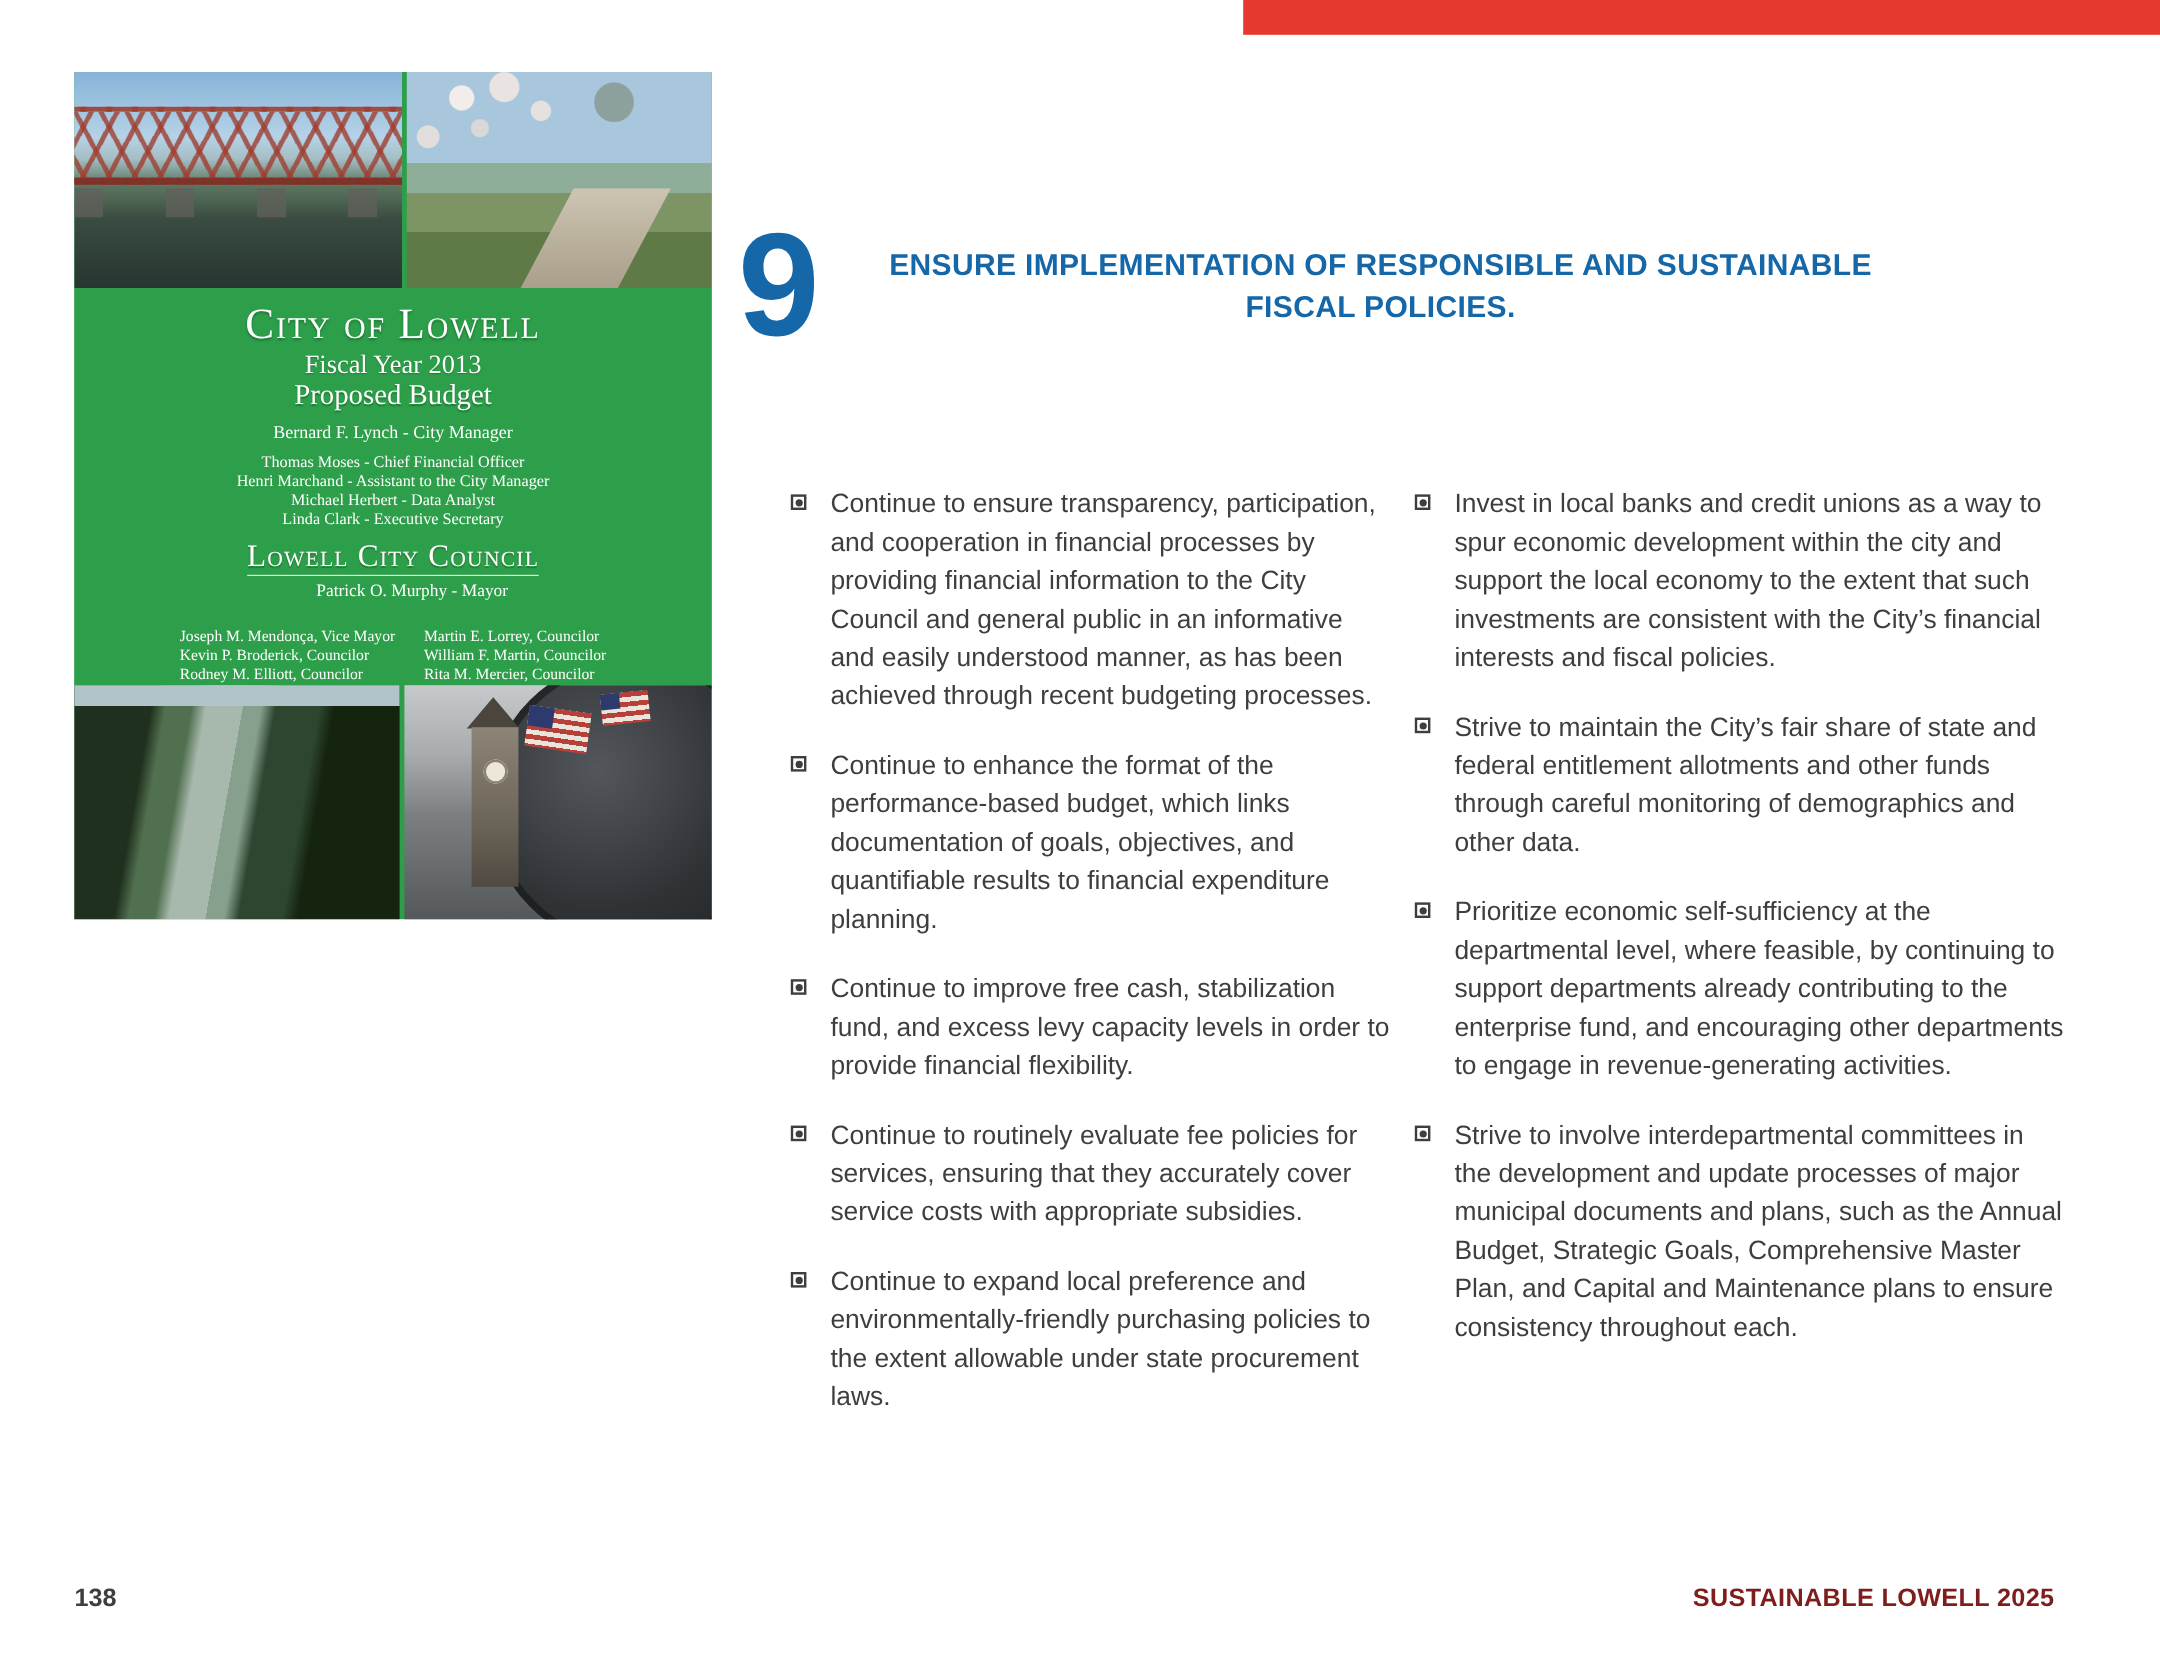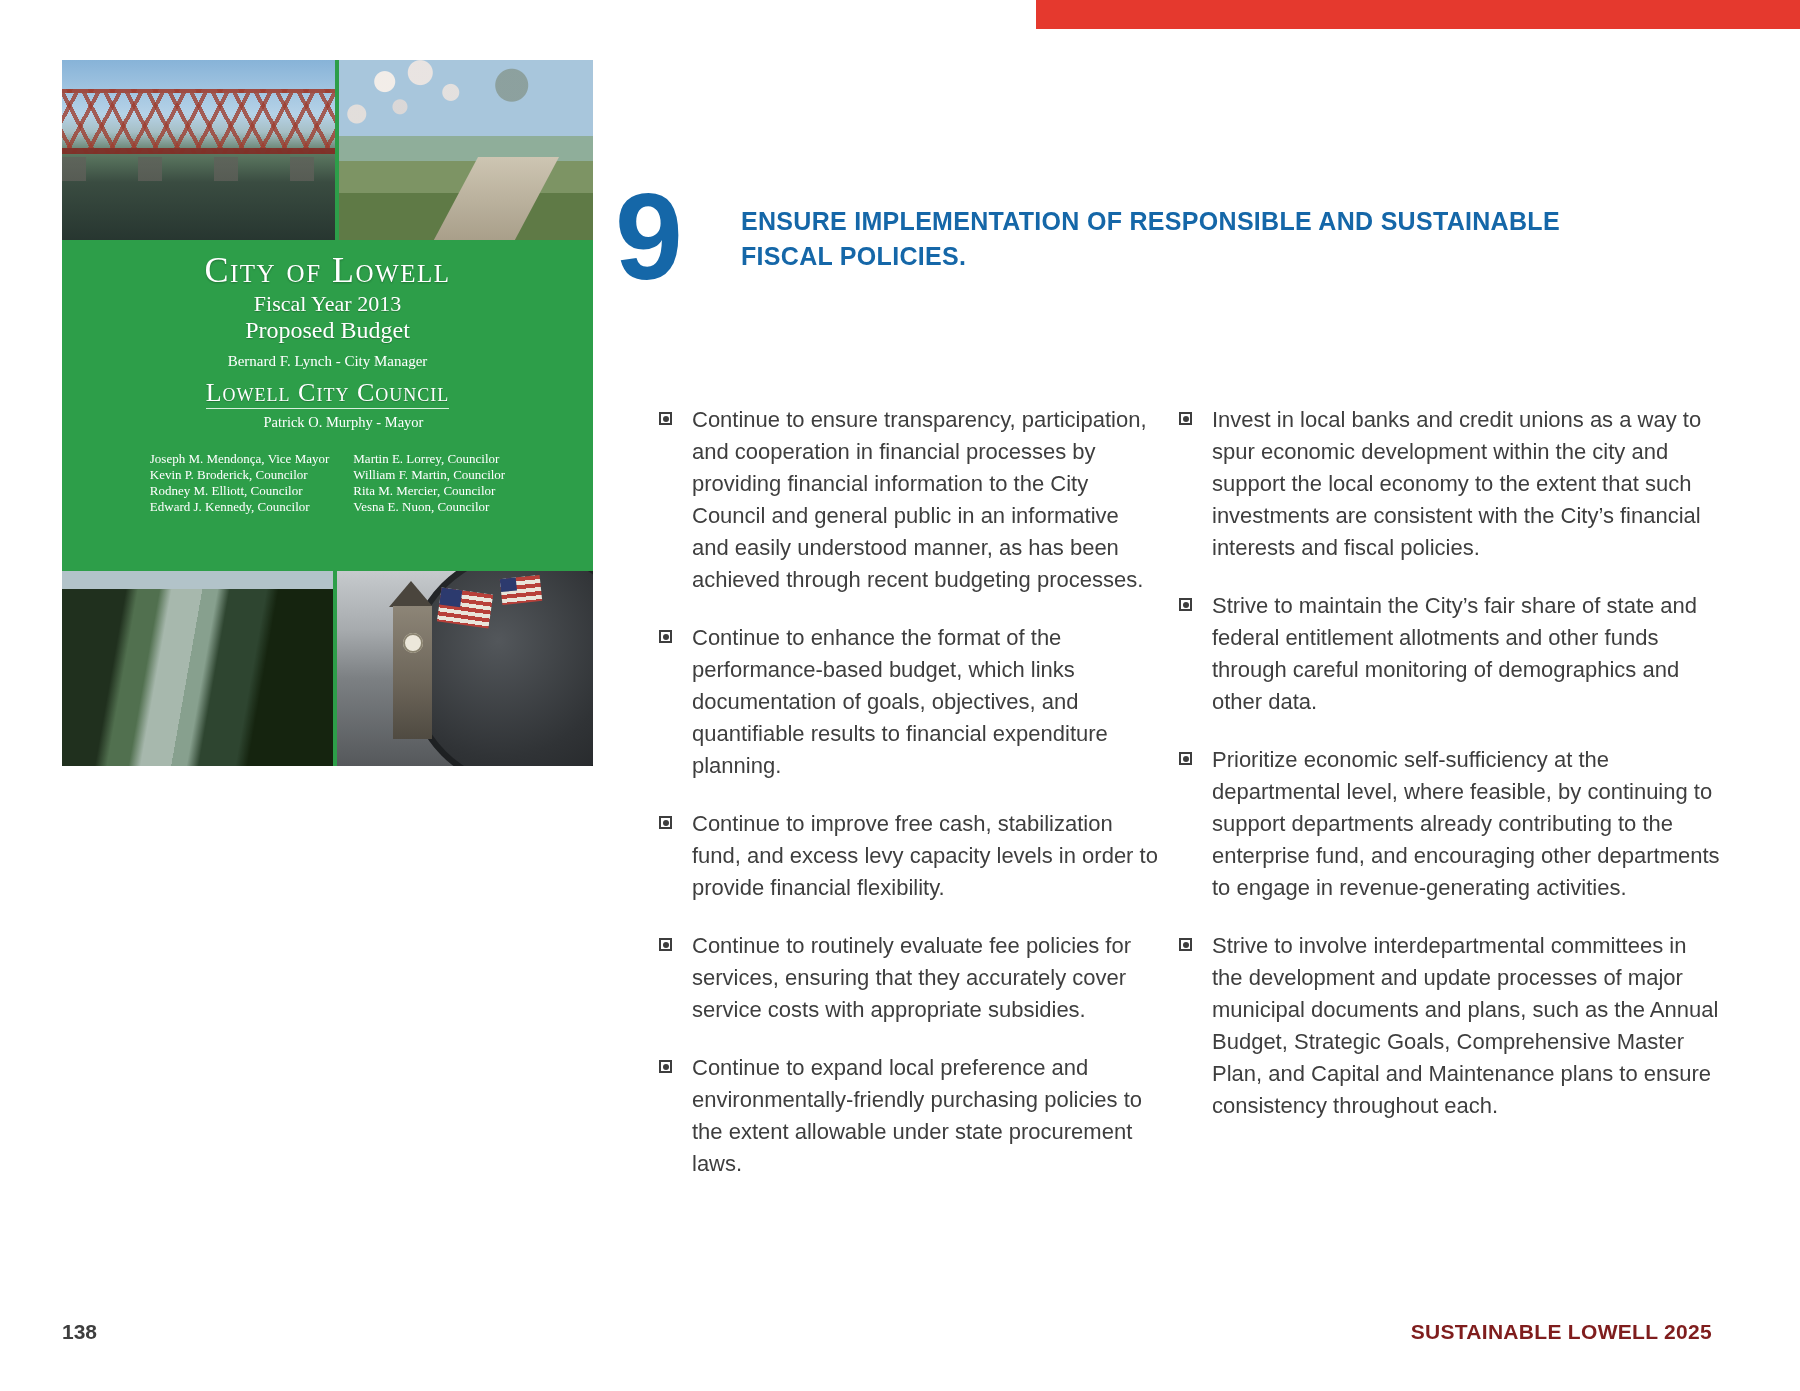--- a/index.html
+++ b/index.html
@@ -75,21 +75,21 @@
   .cover-council-title{ display:inline-block; font-size:26px; line-height:28px; font-variant:small-caps;
     letter-spacing:1px; border-bottom:1px solid #d8efdd; padding-bottom:1px; text-shadow:0 1px 1px rgba(0,0,0,.25);text-align:center; }
   .cover-mayor{ font-size:14.5px; line-height:17px; margin-top:5px;padding-left:32px; }
   .cover-council-cols{ display:flex; justify-content:center; gap:24px; margin-top:20px;
     font-size:13px; line-height:16px; text-align:left; }
 
   
   .goal-number{ position:absolute; left:615px; top:176px; font-size:122px; line-height:1;
     font-weight:700; color:#1567a8; }
   .goal-title{ position:absolute; left:741px; top:204px; font-size:25px; line-height:35px;
-    font-weight:700; color:#1567a8; letter-spacing:.3px; }
+    font-weight:700; color:#1567a8; letter-spacing:.3px;text-align:center; }
 
   
   .col{ position:absolute; top:404px; }
   .col-left{ left:659px; width:500px; }
   .col-right{ left:1179px; width:541px; }
   .bullet-item{ display:flex; margin-bottom:26px; }
   .bullet-marker{ flex:none; width:13px; height:13px; border:2px solid #3e3e3e; margin-top:8px;
     margin-right:20px; display:flex; align-items:center; justify-content:center; }
   .bullet-dot{ width:6px; height:6px; border-radius:50%; background:#3e3e3e; }
   .bullet-text{ font-size:22px; line-height:32px; color:#3e3e3e; }
@@ -115,20 +115,29 @@
       <div class="photo blossom">
         <div class="path-strip"></div>
       </div>
     </div>
 
     <div class="cover-green">
       <div class="cover-title">City of Lowell</div>
       <div class="cover-sub1">Fiscal Year 2013</div>
       <div class="cover-sub2">Proposed Budget</div>
       <div class="cover-manager">Bernard F. Lynch - City Manager</div>
+      <div class="cover-staff">
+  <div class="text-line">Thomas Moses - Chief Financial Officer</div>
+
+  <div class="text-line">Henri Marchand - Assistant to the City Manager</div>
+
+  <div class="text-line">Michael Herbert - Data Analyst</div>
+
+  <div class="text-line">Linda Clark - Executive Secretary</div>
+</div>
       <div class="cover-council-title-wrap">
         <span class="cover-council-title">Lowell City Council</span>
       </div>
       <div class="cover-mayor">Patrick O. Murphy - Mayor</div>
       <div class="cover-council-cols">
         <div>
   <div class="text-line">Joseph M. Mendonça, Vice Mayor</div>
 
   <div class="text-line">Kevin P. Broderick, Councilor</div>
 

